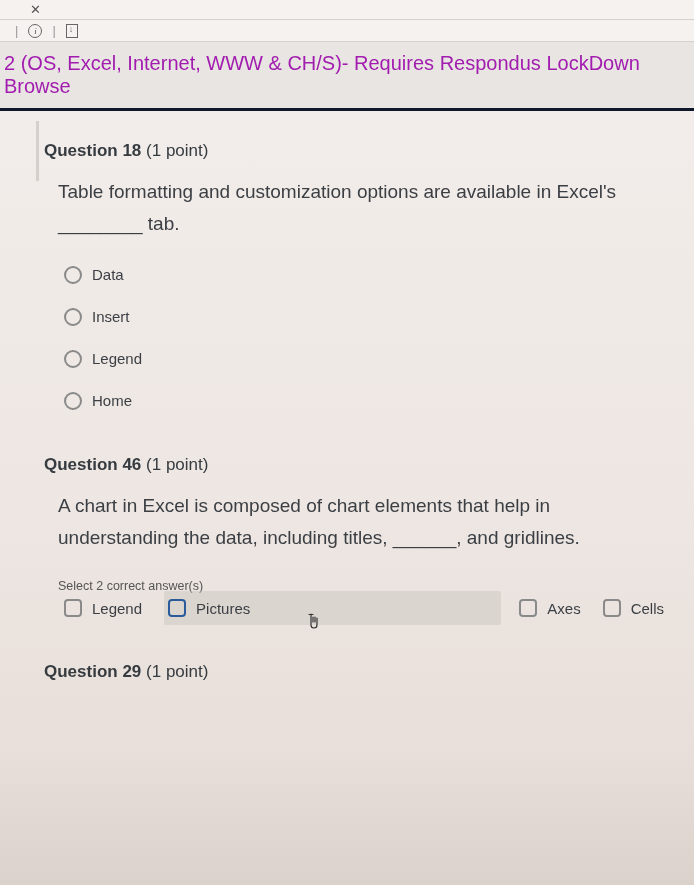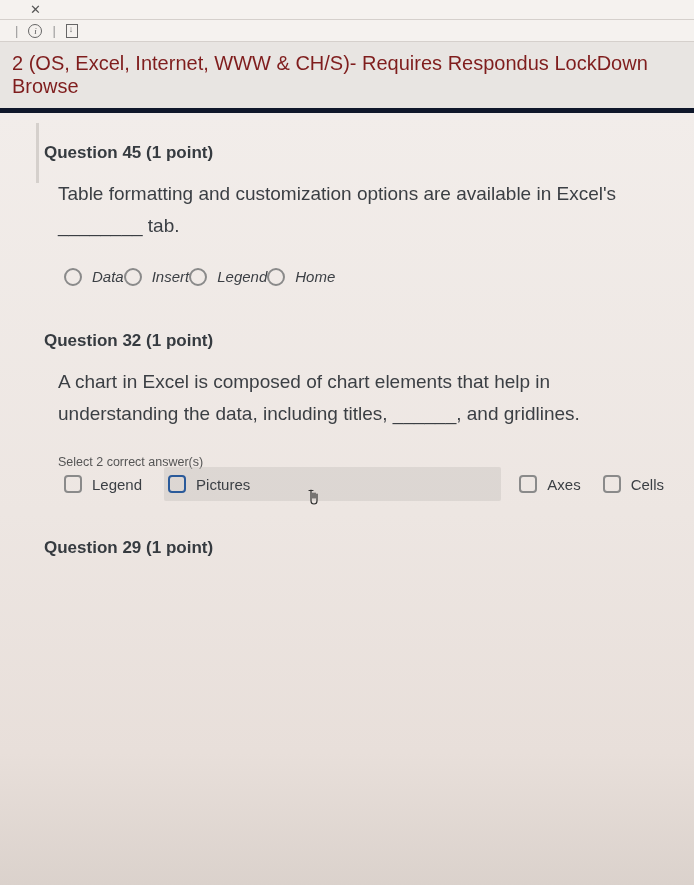--- a/index.html
+++ b/index.html
@@ -32,24 +32,24 @@
       padding-left: 15px;
       gap: 10px;
       color: #555;
       font-size: 13px;
     }
     .icon-sep {
       color: #999;
     }
     .title-bar {
       background: #e8e5e2;
-      padding: 10px 0 10px 12px;
-      border-bottom: 5px solid #0f172a;
+      padding: 10px 0 10px 4px;
+      border-bottom: 3px solid #0f172a;
       font-size: 20px;
-      color: #7f1d1d;
+      color: #a21caf;
     }
     .content-area {
       background: linear-gradient(180deg, #f2edea 0%, #ede6e2 50%, #e8dfda 80%, #d8cfc9 100%);
       padding: 30px 30px 0 44px;
       height: 800px;
       position: relative;
     }
     .side-border {
       position: absolute;
       left: 36px;
@@ -80,40 +80,40 @@
     }
     .question-block {
       margin-bottom: 45px;
     }
     .question-title {
       font-size: 17px;
       color: #363b40;
       margin-bottom: 15px;
     }
     .question-title .points {
-      font-weight: bold;
+      font-weight: normal;
     }
     .question-text {
       font-size: 19px;
       color: #3b3f44;
       line-height: 1.7;
       margin-left: 14px;
       margin-bottom: 25px;
     }
     .select-instr {
       font-size: 12.5px;
       color: #555;
       margin-left: 14px;
       margin-bottom: 6px;
     }
     .options {
       display: flex;
-      flex-direction: row;
+      flex-direction: column;
+      gap: 24px;
       margin-left: 20px;
-      font-style: italic;
     }
     .option {
       display: flex;
       align-items: center;
       gap: 10px;
       position: relative;
     }
     .option.hovered {
       background: rgba(200, 195, 190, 0.45);
       padding: 8px 4px;
@@ -185,21 +185,21 @@
 </div>
 
 <div class="title-bar">2 (OS, Excel, Internet, WWW &amp; CH/S)- Requires Respondus LockDown Browse</div>
 
 <div class="content-area">
   <div class="side-border"></div>
 
 
   <div class="question-block">
     <div class="question-title">
-      <b>Question 45</b>
+      <b>Question 18</b>
       <span class="points">(1 point)</span>
     </div>
     <div class="question-text">Table formatting and customization options are available in Excel's ________ tab.</div>
     <div class="options">
       <div class="option">
         <span class="radio"></span>
         <span class="option-label">Data</span>
       </div>
       <div class="option">
         <span class="radio"></span>
@@ -211,21 +211,21 @@
       </div>
       <div class="option">
         <span class="radio"></span>
         <span class="option-label">Home</span>
       </div>
     </div>
   </div>
 
   <div class="question-block">
     <div class="question-title">
-      <b>Question 32</b>
+      <b>Question 46</b>
       <span class="points">(1 point)</span>
     </div>
     <div class="question-text">A chart in Excel is composed of chart elements that help in understanding the data, including titles, ______, and gridlines.</div>
     <div class="select-instr">Select 2 correct answer(s)</div>
     <div class="options-cb">
       <div class="option-cb">
         <span class="checkbox"></span>
         <span class="option-label">Legend</span>
       </div>
       <div class="option-cb option hovered" style="position:relative;">

